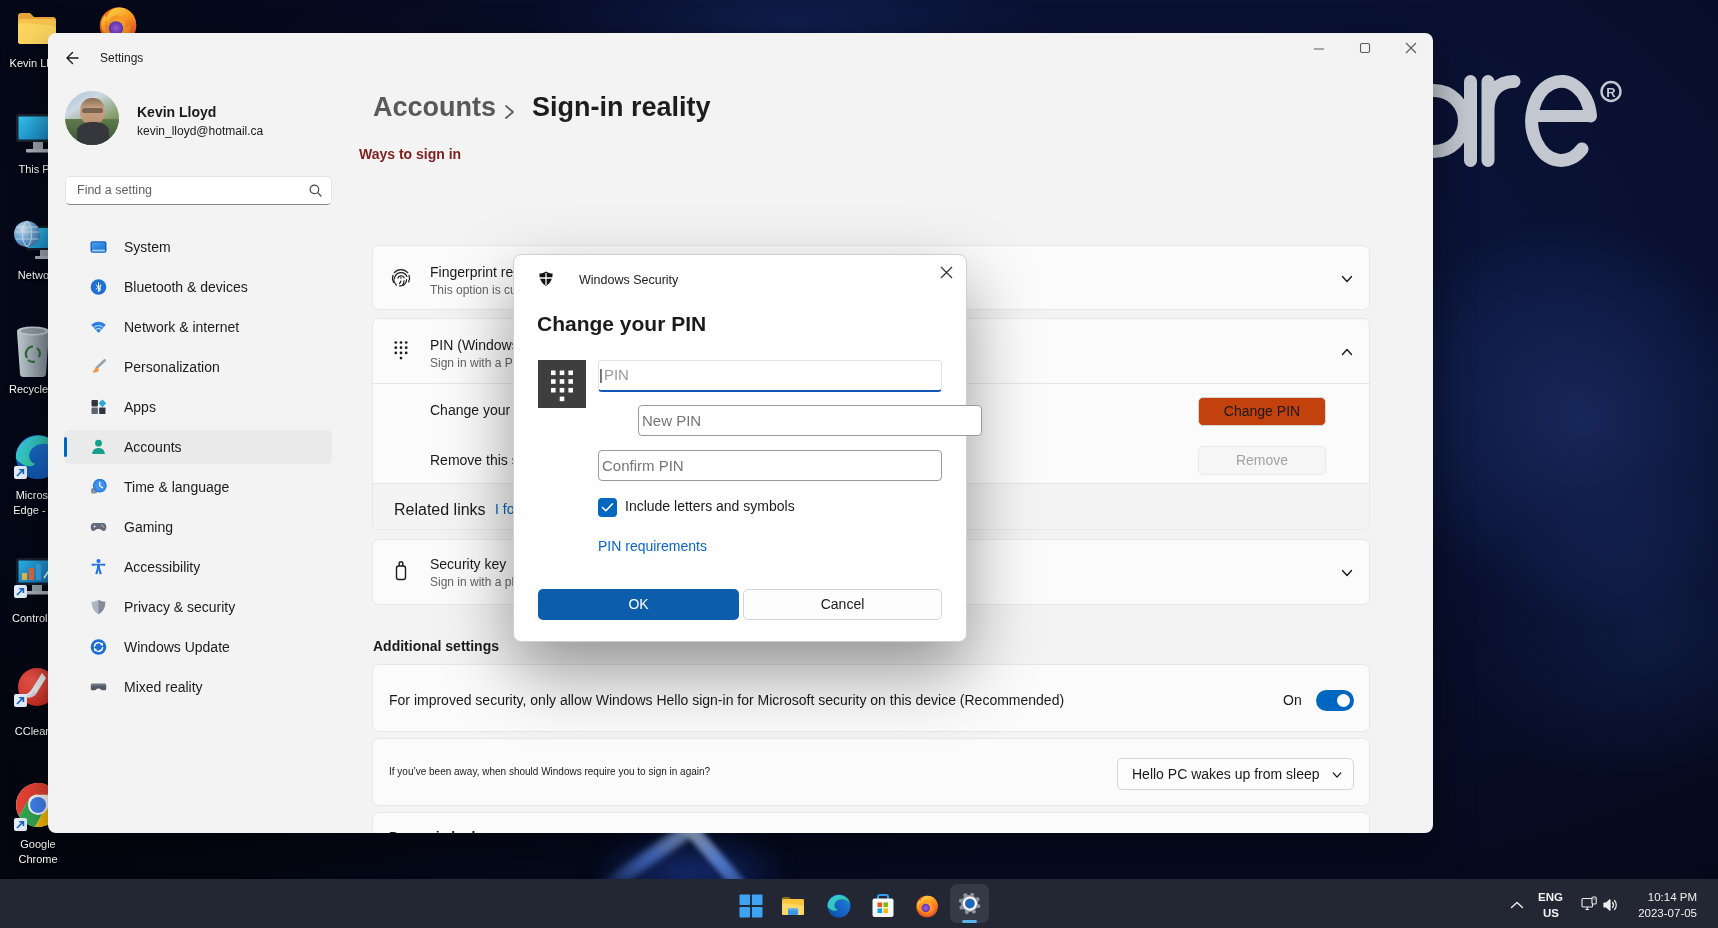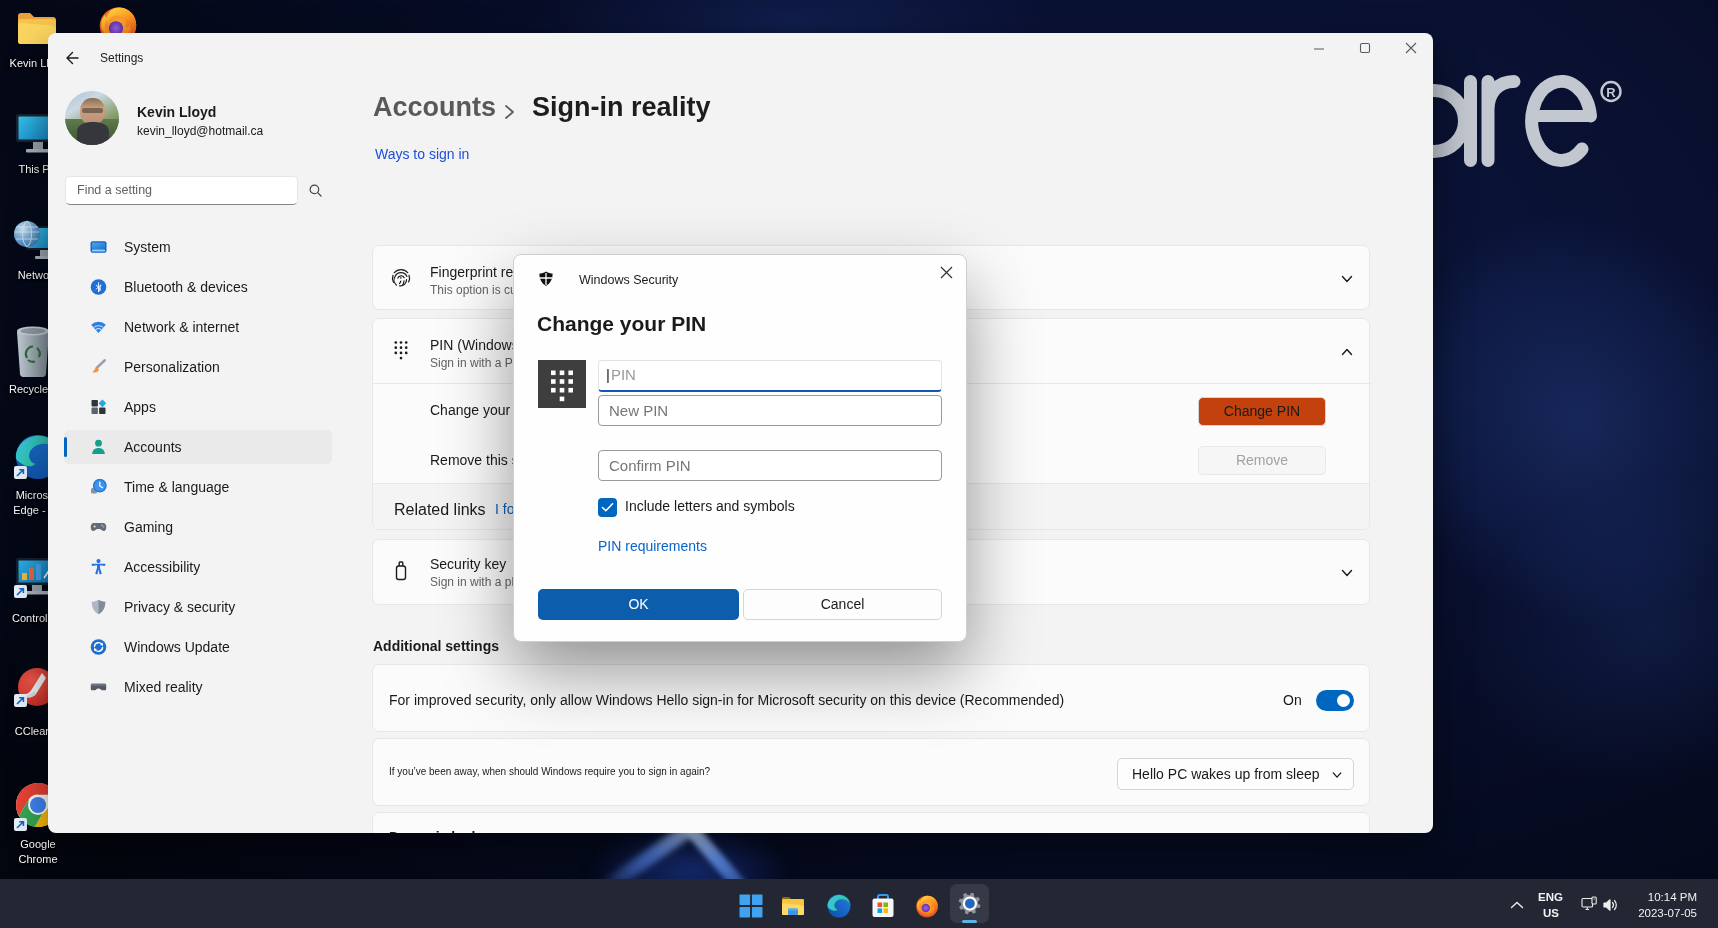--- a/index.html
+++ b/index.html
@@ -25,21 +25,21 @@
 .navitem .ico { position:absolute; left:26px; top:50%; transform:translateY(-50%); width:17px; height:17px; }
 
 .card { position:absolute; left:324px; background:#fbfbfb; border:1px solid #e7e7e7; border-radius:7px; width:998px; }
 .ctitle { position:absolute; left:57px; font-size:14px; color:#1a1a1a; white-space:nowrap;}
 .csub { position:absolute; left:57px; font-size:12px; color:#636363; white-space:nowrap;}
 .cico { position:absolute; left:16px; width:24px; height:24px;}
 .chev { position:absolute; right:16px; width:12px; height:12px;}
 .wbtn { position:absolute; width:128px; height:29px; background:#c2410c; border:1px solid #d5d5d5; border-radius:5px; font-size:14px; color:#1a1a1a; text-align:center; line-height:27px;}
 
 #dlg { position:absolute; left:513px; top:254px; width:454px; height:388px; background:#fefefe; border:1px solid #cfcfcf; border-radius:8px; box-shadow:0 30px 70px rgba(0,0,0,.4); }
-.field { position:absolute; left:84px; width:344px; height:31px; background:#fff; border:1px solid #9a9a9a; border-radius:4px; font-size:15px; color:#767676; line-height:29px; padding-left:10px;}
+.field { position:absolute; left:84px; width:344px; height:31px; background:#fff; border:1px solid #9a9a9a; border-radius:4px; font-size:15px; color:#767676; line-height:29px; padding-left:3px;}
 
 #taskbar { position:absolute; left:0; top:879px; width:1718px; height:49px; background:#232633; }
 .tbico { position:absolute; top:14px; width:26px; height:26px; }
 .trtxt { position:absolute; color:#f2f2f2; font-size:11.5px; white-space:nowrap; }
 </style>
 </head>
 <body>
 <div id="stage">
 
   <div id="beams">
@@ -203,21 +203,21 @@
 
     <div class="abs" style="left:17px;top:58px;width:54px;height:54px;border-radius:50%;overflow:hidden;background:linear-gradient(150deg,#a8c2de 0%,#cdd8e2 28%,#8aa06e 60%,#44603a 100%);">
       <div class="abs" style="left:0;top:28px;width:54px;height:26px;background:linear-gradient(180deg,#5f7b4c,#3a5233);"></div>
       <div class="abs" style="left:15px;top:7px;width:25px;height:27px;border-radius:46%;background:linear-gradient(180deg,#8a6f52,#c9a283 40%,#b98f70);"></div>
       <div class="abs" style="left:12px;top:31px;width:32px;height:23px;border-radius:42% 42% 0 0;background:#35373c;"></div>
       <div class="abs" style="left:17px;top:17px;width:21px;height:5px;background:rgba(70,60,50,.6);border-radius:2px;"></div>
     </div>
     <div class="abs" style="left:89px;top:71px;font-size:14px;font-weight:bold;color:#1a1a1a;">Kevin Lloyd</div>
     <div class="abs" style="left:89px;top:91px;font-size:12px;color:#1a1a1a;">kevin_lloyd@hotmail.ca</div>
 
-    <div class="abs" style="left:17px;top:143px;width:233px;height:29px;background:#fff;border:1px solid #e5e5e5;border-bottom:1px solid #868686;border-radius:5px;">
+    <div class="abs" style="left:17px;top:143px;width:267px;height:29px;background:#fff;border:1px solid #e5e5e5;border-bottom:1px solid #868686;border-radius:5px;">
       <div class="abs" style="left:11px;top:6px;font-size:12.5px;color:#616161;">Find a setting</div>
       <svg class="abs" style="left:243px;top:7px" width="13" height="13" viewBox="0 0 13 13">
           <circle cx="5.4" cy="5.4" r="4.3" stroke="#454545" stroke-width="1.2" fill="none"></circle>
           <path d="M8.7 8.7 L12 12" stroke="#454545" stroke-width="1.2" stroke-linecap="round"></path>
         </svg>
     </div>
 
     <div id="nav">
       <div class="navitem" style="top:197px">
           <svg class="ico" viewBox="0 0 17 17">
@@ -320,21 +320,21 @@
           </svg>
           <div class="lbl">Mixed reality</div>
         </div>
     </div>
 
     <div class="abs" style="left:325px;top:59px;font-size:27px;font-weight:600;color:#595959;letter-spacing:0;">Accounts</div>
     <svg class="abs" style="left:455px;top:71px" width="12" height="16" viewBox="0 0 12 16">
         <path d="M3 2 L10 8 L3 14" stroke="#5e5e5e" stroke-width="1.8" fill="none" stroke-linecap="round" stroke-linejoin="round"></path>
       </svg>
     <div class="abs" style="left:484px;top:59px;font-size:27px;font-weight:600;color:#1d1d1d;">Sign-in reality</div>
-    <div class="abs" style="left:327px;top:113px;font-size:14px;font-weight:normal;color:#1d4ed8;">Ways to sign in</div>
+    <div class="abs" style="left:311px;top:113px;font-size:14px;font-weight:bold;color:#7f1d1d;">Ways to sign in</div>
 
     <div class="card" style="top:212px;height:65px">
       <svg class="cico" style="top:19px;transform:scale(1.16)" viewBox="0 0 24 24">
           <g stroke="#1b1b1b" stroke-width="1.05" fill="none" stroke-linecap="round">
             <path d="M6.2 8.3 A 7.6 7.6 0 0 1 17.8 8.3"></path>
             <path d="M18.9 10.5 A 7.3 7.3 0 0 1 18.6 16.2"></path>
             <path d="M5.1 10.5 A 7.3 7.3 0 0 0 5.6 16.6"></path>
             <path d="M8 18.9 A 5.8 5.8 0 0 1 6.9 11.4 A 5.6 5.6 0 0 1 12 8.2 A 5.6 5.6 0 0 1 17.1 11.5"></path>
             <path d="M16.8 14.2 A 5.2 5.2 0 0 1 10.8 19.6"></path>
             <path d="M9.3 13 A 2.9 2.9 0 0 1 14.7 12.6"></path>
@@ -432,21 +432,21 @@
             <rect x="21.7" y="19.2" width="4.6" height="4.6"></rect>
             <rect x="30.4" y="19.2" width="4.6" height="4.6"></rect>
             <rect x="13" y="27.9" width="4.6" height="4.6"></rect>
             <rect x="21.7" y="27.9" width="4.6" height="4.6"></rect>
             <rect x="30.4" y="27.9" width="4.6" height="4.6"></rect>
             <rect x="21.7" y="36.6" width="4.6" height="4.6"></rect>
           </g>
         </svg>
     </div>
     <div class="field" style="top:105px;height:32px;border-color:#e3e3e3;border-bottom:2.5px solid #1456b8;color:#9a9a9a;line-height:28px;"><span style="color:#1b1b1b;font-weight:100;margin-right:1px;margin-left:-3px;">|</span>PIN</div>
-    <div class="field" style="top:140px;">New PIN</div>
+    <div class="field" style="top:150px;margin-left:40px;">New PIN</div>
     <div class="field" style="top:195px;">Confirm PIN</div>
     <div class="abs" style="left:84px;top:243px;width:19px;height:19px;background:#0067c0;border-radius:4px;">
       <svg class="abs" style="left:3px;top:4px" width="13" height="11" viewBox="0 0 13 11">
           <path d="M1.5 5.5 L4.8 8.8 L11.5 1.8" stroke="#fff" stroke-width="1.6" fill="none" stroke-linecap="round" stroke-linejoin="round"></path>
         </svg>
     </div>
     <div class="abs" style="left:111px;top:243px;font-size:14px;color:#1a1a1a;">Include letters and symbols</div>
     <div class="abs" style="left:84px;top:283px;font-size:14px;color:#0a64cc;">PIN requirements</div>
     <div class="abs" style="left:24px;top:334px;width:201px;height:31px;background:#0c5ead;border-radius:5px;color:#fff;font-size:14px;text-align:center;line-height:31px;">OK</div>
     <div class="abs" style="left:229px;top:334px;width:199px;height:31px;background:#fdfdfd;border:1px solid #d5d5d5;border-radius:5px;color:#1a1a1a;font-size:14px;text-align:center;line-height:29px;">Cancel</div>

